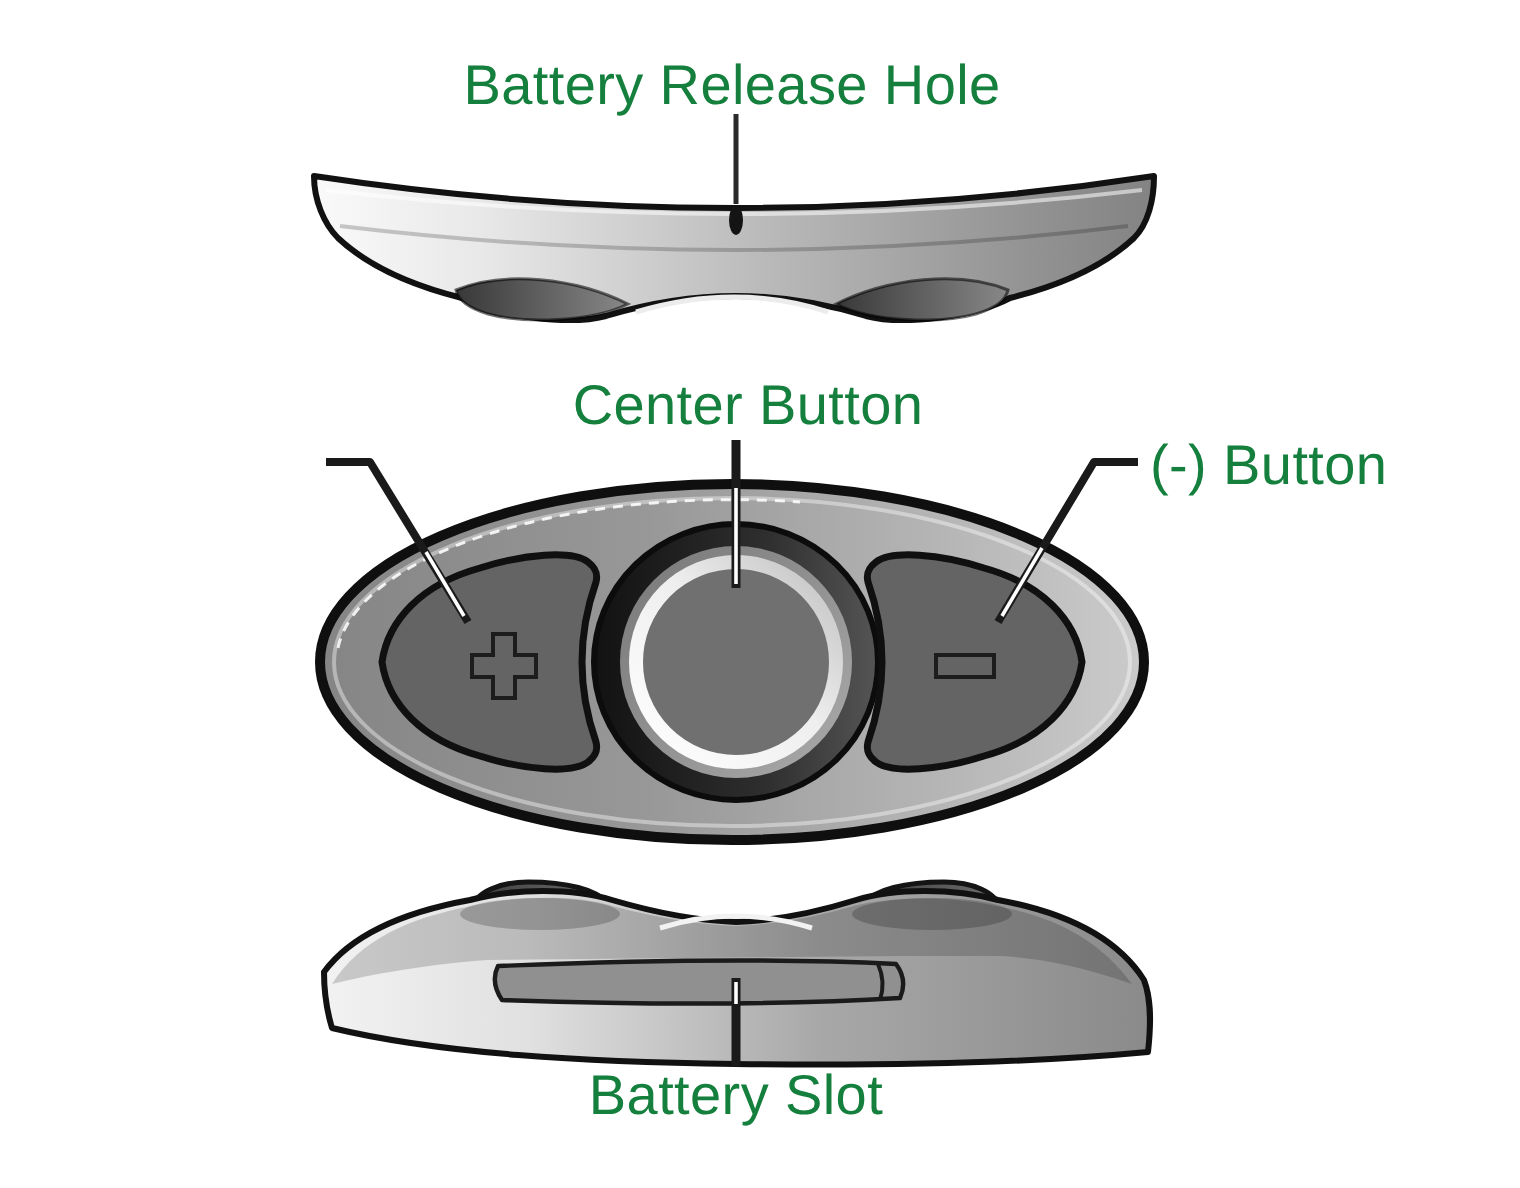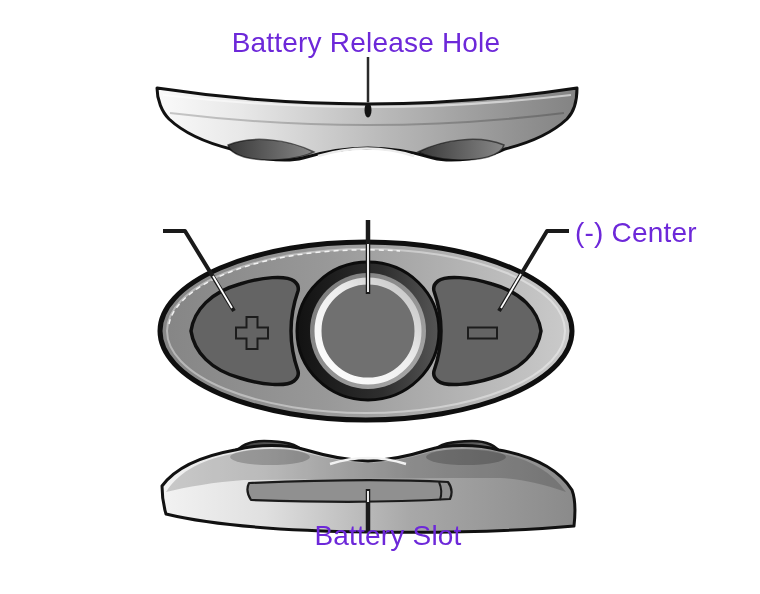--- a/index.html
+++ b/index.html
@@ -4,21 +4,21 @@
 <style>
   html,body{margin:0;padding:0;background:#fff;}
   .stage{
     position:relative;width:760px;height:594px;background:#fff;overflow:hidden;
     font-family:"Liberation Sans",sans-serif;
   }
   .stage svg{position:absolute;left:0;top:0;}
   .lbl{
     position:absolute;
     font:400 28px/1.15 "Liberation Sans",sans-serif;
-    color:#6d28d9;
+    color:#15803d;
     white-space:nowrap;
     letter-spacing:.2px;
   }
   .lbl.centered{transform:translateX(-50%);}
 </style>
 </head>
 <body>
 
 <div class="stage">
 
@@ -117,18 +117,19 @@
       <path d="M 330 464 Q 368 452 406 464" fill="none" stroke="#f2f2f2" stroke-width="2.5"></path>
       <path d="M 249 483 Q 368 478 448 482 Q 454 490 450 499 Q 368 504 251 500 Q 245 491 249 483 Z" fill="#909090" stroke="#1b1b1b" stroke-width="2.2" stroke-linejoin="round"></path>
       <path d="M 439 482 Q 443 491 440 500" fill="none" stroke="#1b1b1b" stroke-width="2"></path>
       <line x1="368" y1="489" x2="368" y2="533" stroke="#1a1a1a" stroke-width="4.5"></line>
       <line x1="368" y1="491" x2="368" y2="502" stroke="#ffffff" stroke-width="1.8"></line>
     </g>
   </svg>
 
   <div class="lbl centered" style="left:366px;top:27px;">Battery Release Hole</div>
 
+  <div class="lbl centered" style="left:374px;top:187px;">Center Button</div>
 
 
-  <div class="lbl" style="left:575px;top:217px;">(-) Center</div>
+  <div class="lbl" style="left:575px;top:217px;">(-) Button</div>
 
-  <div class="lbl centered" style="left:368px;top:520px;margin-left:20px;">Battery Slot</div>
+  <div class="lbl centered" style="left:368px;top:532px;">Battery Slot</div>
 </div>
 
 </body></html>

